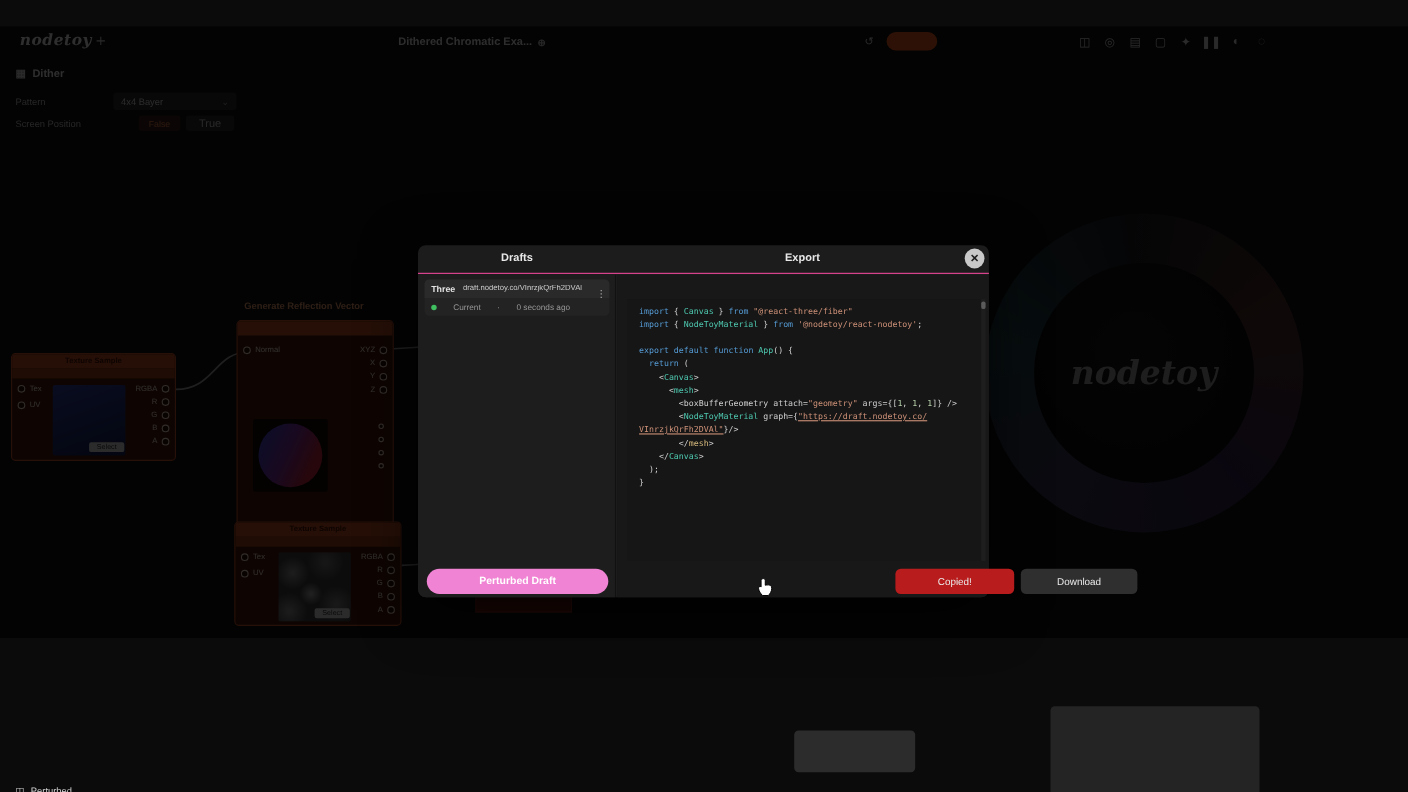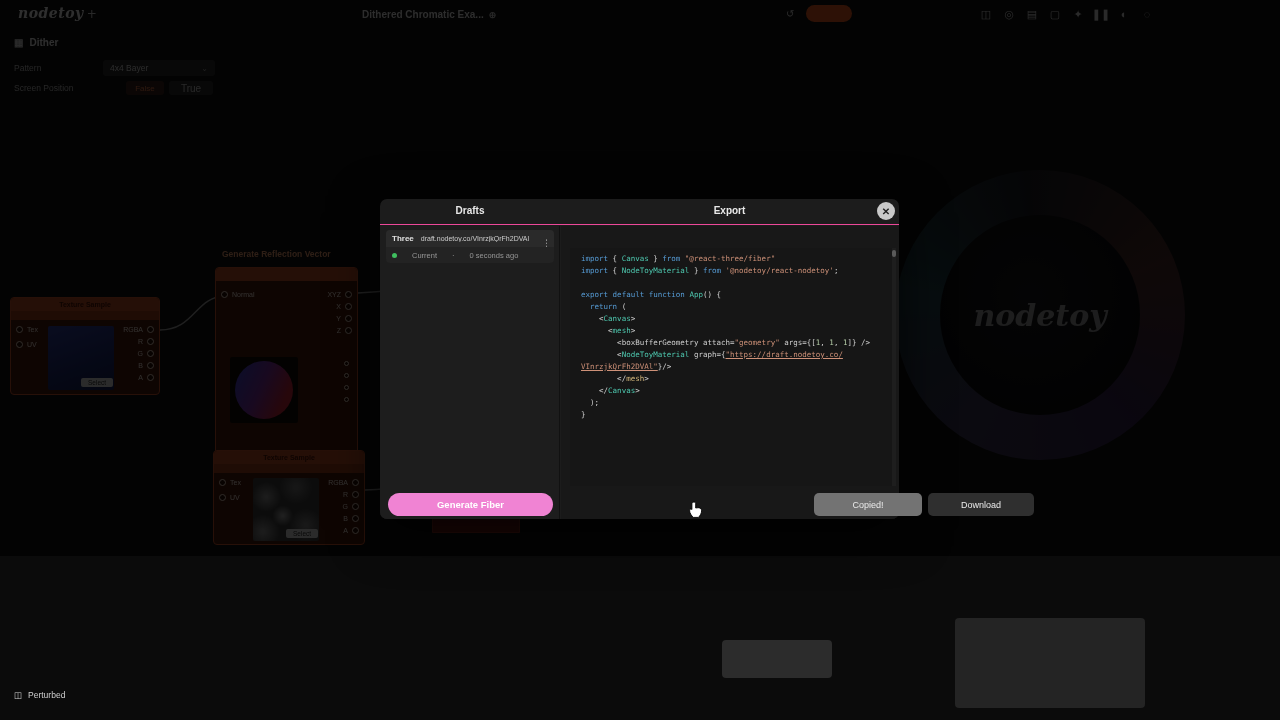--- a/index.html
+++ b/index.html
@@ -1,18 +1,18 @@
 <!DOCTYPE html>
 <html><head>
 <meta charset="utf-8">
 <style>
   * { margin:0; padding:0; box-sizing:border-box; }
   html,body { width:1280px; height:720px; background:#0b0b0b; overflow:hidden;
     font-family:"Liberation Sans", sans-serif; }
-  .stage { position:absolute; inset:0; width:1280px; height:556px; }
+  .stage { position:absolute; inset:0; width:1280px; height:556px;margin-top:24px; }
 
   
   .bg { position:absolute; inset:0; background:#101010; z-index:0; }
 
   .topbar { position:absolute; left:0; top:0; width:1280px; height:28px; }
   .logo { position:absolute; left:18px; top:5px; font-family:"DejaVu Serif", serif;
     font-style:italic; font-weight:bold; font-size:14px; color:#e6e6e6; letter-spacing:.5px; }
   .logo .plus { font-style:normal; font-weight:normal; color:#c9c9c9; margin-left:3px; font-size:12px;}
   .doc-title { position:absolute; left:362px; top:9px; font-size:10px; font-weight:bold;
     color:#dedede; display:flex; gap:5px; align-items:center; }
@@ -117,21 +117,21 @@
     font-family:"DejaVu Sans Mono", monospace; font-size:7.5px; line-height:12px;
     padding:5px 0 0 11px; white-space:pre; overflow:hidden; }
   .code .ln { height:12px; }
   .kw { color:#569cd6; } .cmp { color:#4ec9b0; } .str { color:#ce9178; }
   .num { color:#b5cea8; } .pln { color:#cfcfcf; } .tag { color:#d7ba7d; }
   .lnk { color:#ce9178; text-decoration:underline; }
   .scrollbar { position:absolute; left:331px; top:22px; width:4px; height:238px; background:#1e1e1e; }
   .scroll-thumb { position:absolute; left:0; top:2px; width:4px; height:7px; background:#5a5a5a; border-radius:2px; }
 
   .copied-btn { position:absolute; left:253px; top:267px; width:108px; height:23px; border-radius:5px;
-    background:#737373; color:#eaeaea; font-size:9px;
+    background:#b91c1c; color:#eaeaea; font-size:9px;
     display:flex; align-items:center; justify-content:center; cursor:pointer; }
   .dl-btn { position:absolute; left:367px; top:267px; width:106px; height:23px; border-radius:5px;
     background:#2f2f2f; color:#eaeaea; font-size:9px;
     display:flex; align-items:center; justify-content:center; cursor:pointer; }
 
   .cursor { position:absolute; left:688px; top:501px; z-index:3; }
 </style>
 </head>
 <body>
 
@@ -284,21 +284,21 @@
           <span class="draft-url">draft.nodetoy.co/VInrzjkQrFh2DVAl</span>
         </div>
         <div class="draft-kebab">⋮</div>
         <div class="draft-row2">
           <span class="dot-green"></span>
           <span class="draft-status">Current</span>
           <span class="draft-sep">·</span>
           <span class="draft-time">0 seconds ago</span>
         </div>
       </div>
-      <div class="gen-btn">Generate Fiber</div>
+      <div class="gen-btn">Perturbed Draft</div>
     </div>
 
     <div class="m-right">
       <div class="code" id="code-container"><div class="ln"><span class="kw">import</span><span class="pln"> { </span><span class="cmp">Canvas</span><span class="pln"> } </span><span class="kw">from</span><span class="pln"> </span><span class="str">"@react-three/fiber"</span></div><div class="ln"><span class="kw">import</span><span class="pln"> { </span><span class="cmp">NodeToyMaterial</span><span class="pln"> } </span><span class="kw">from</span><span class="pln"> </span><span class="str">'@nodetoy/react-nodetoy'</span><span class="pln">;</span></div><div class="ln"></div><div class="ln"><span class="kw">export</span><span class="pln"> </span><span class="kw">default</span><span class="pln"> </span><span class="kw">function</span><span class="pln"> </span><span class="cmp">App</span><span class="pln">() {</span></div><div class="ln"><span class="pln">  </span><span class="kw">return</span><span class="pln"> (</span></div><div class="ln"><span class="pln">    &lt;</span><span class="cmp">Canvas</span><span class="pln">&gt;</span></div><div class="ln"><span class="pln">      &lt;</span><span class="cmp">mesh</span><span class="pln">&gt;</span></div><div class="ln"><span class="pln">        &lt;</span><span class="pln">boxBufferGeometry</span><span class="pln"> attach=</span><span class="str">"geometry"</span><span class="pln"> args={[</span><span class="num">1</span><span class="pln">, </span><span class="num">1</span><span class="pln">, </span><span class="num">1</span><span class="pln">]} /&gt;</span></div><div class="ln"><span class="pln">        &lt;</span><span class="cmp">NodeToyMaterial</span><span class="pln"> graph={</span><span class="lnk">"https://draft.nodetoy.co/</span></div><div class="ln"><span class="lnk">VInrzjkQrFh2DVAl"</span><span class="pln">}/&gt;</span></div><div class="ln"><span class="pln">        &lt;/</span><span class="tag">mesh</span><span class="pln">&gt;</span></div><div class="ln"><span class="pln">    &lt;/</span><span class="cmp">Canvas</span><span class="pln">&gt;</span></div><div class="ln"><span class="pln">  );</span></div><div class="ln"><span class="pln">}</span></div></div>
       <div class="scrollbar">
           <div class="scroll-thumb"></div>
         </div>
       <div class="copied-btn">Copied!</div>
       <div class="dl-btn">Download</div>
     </div>

